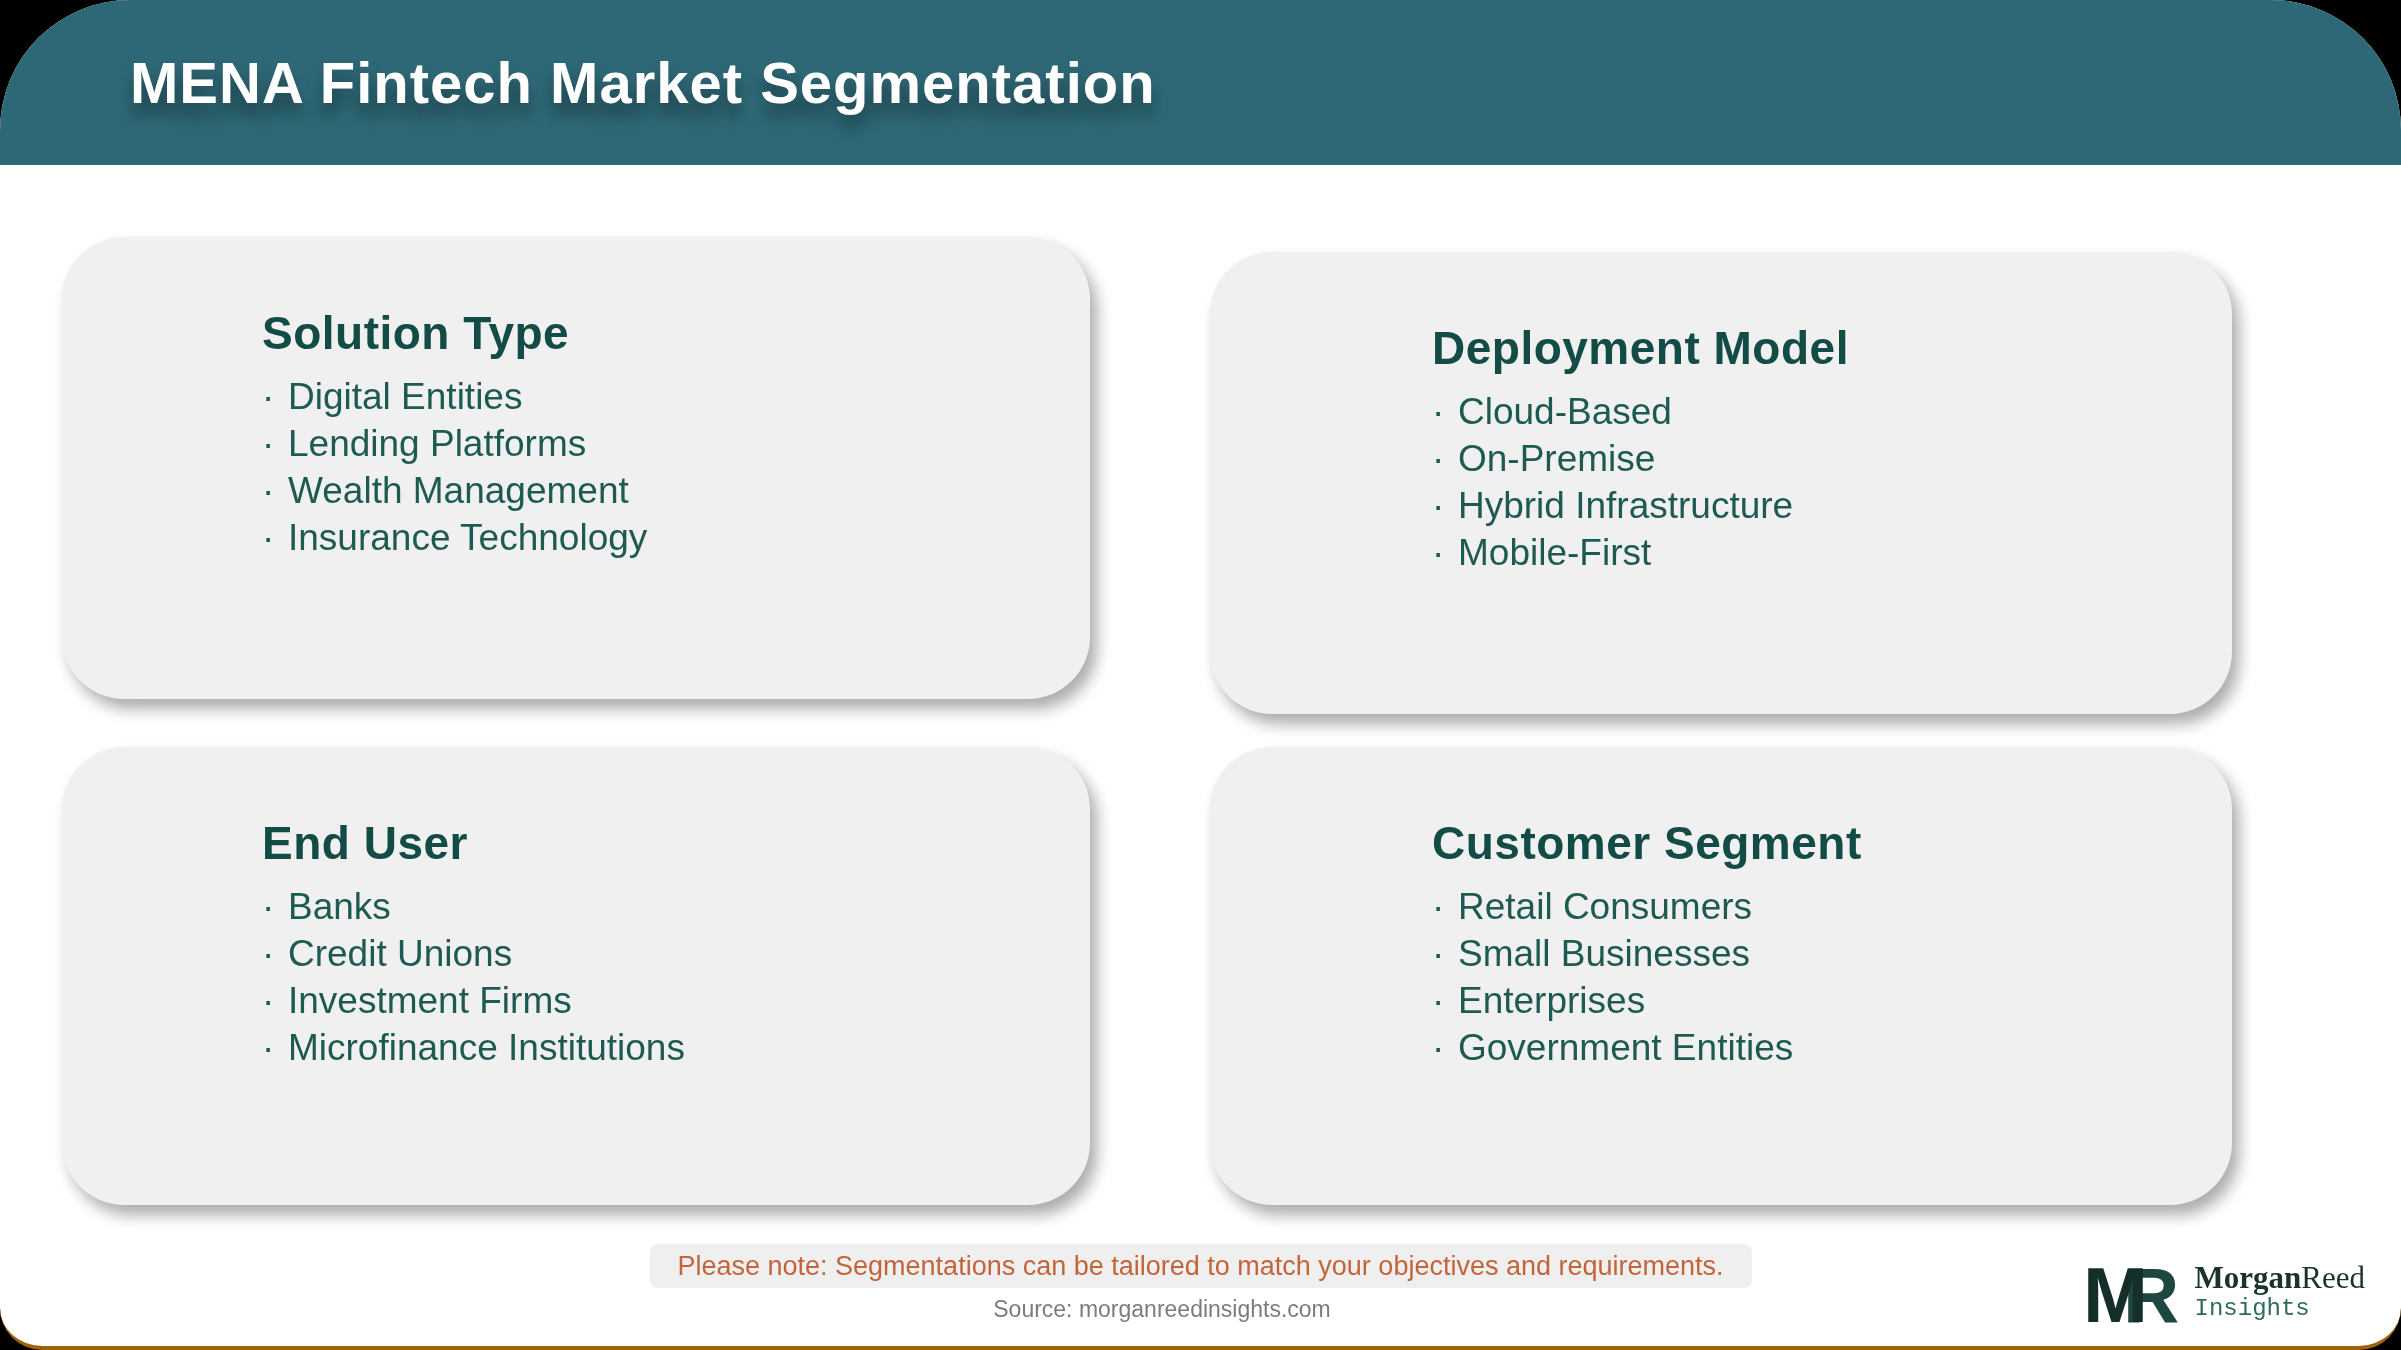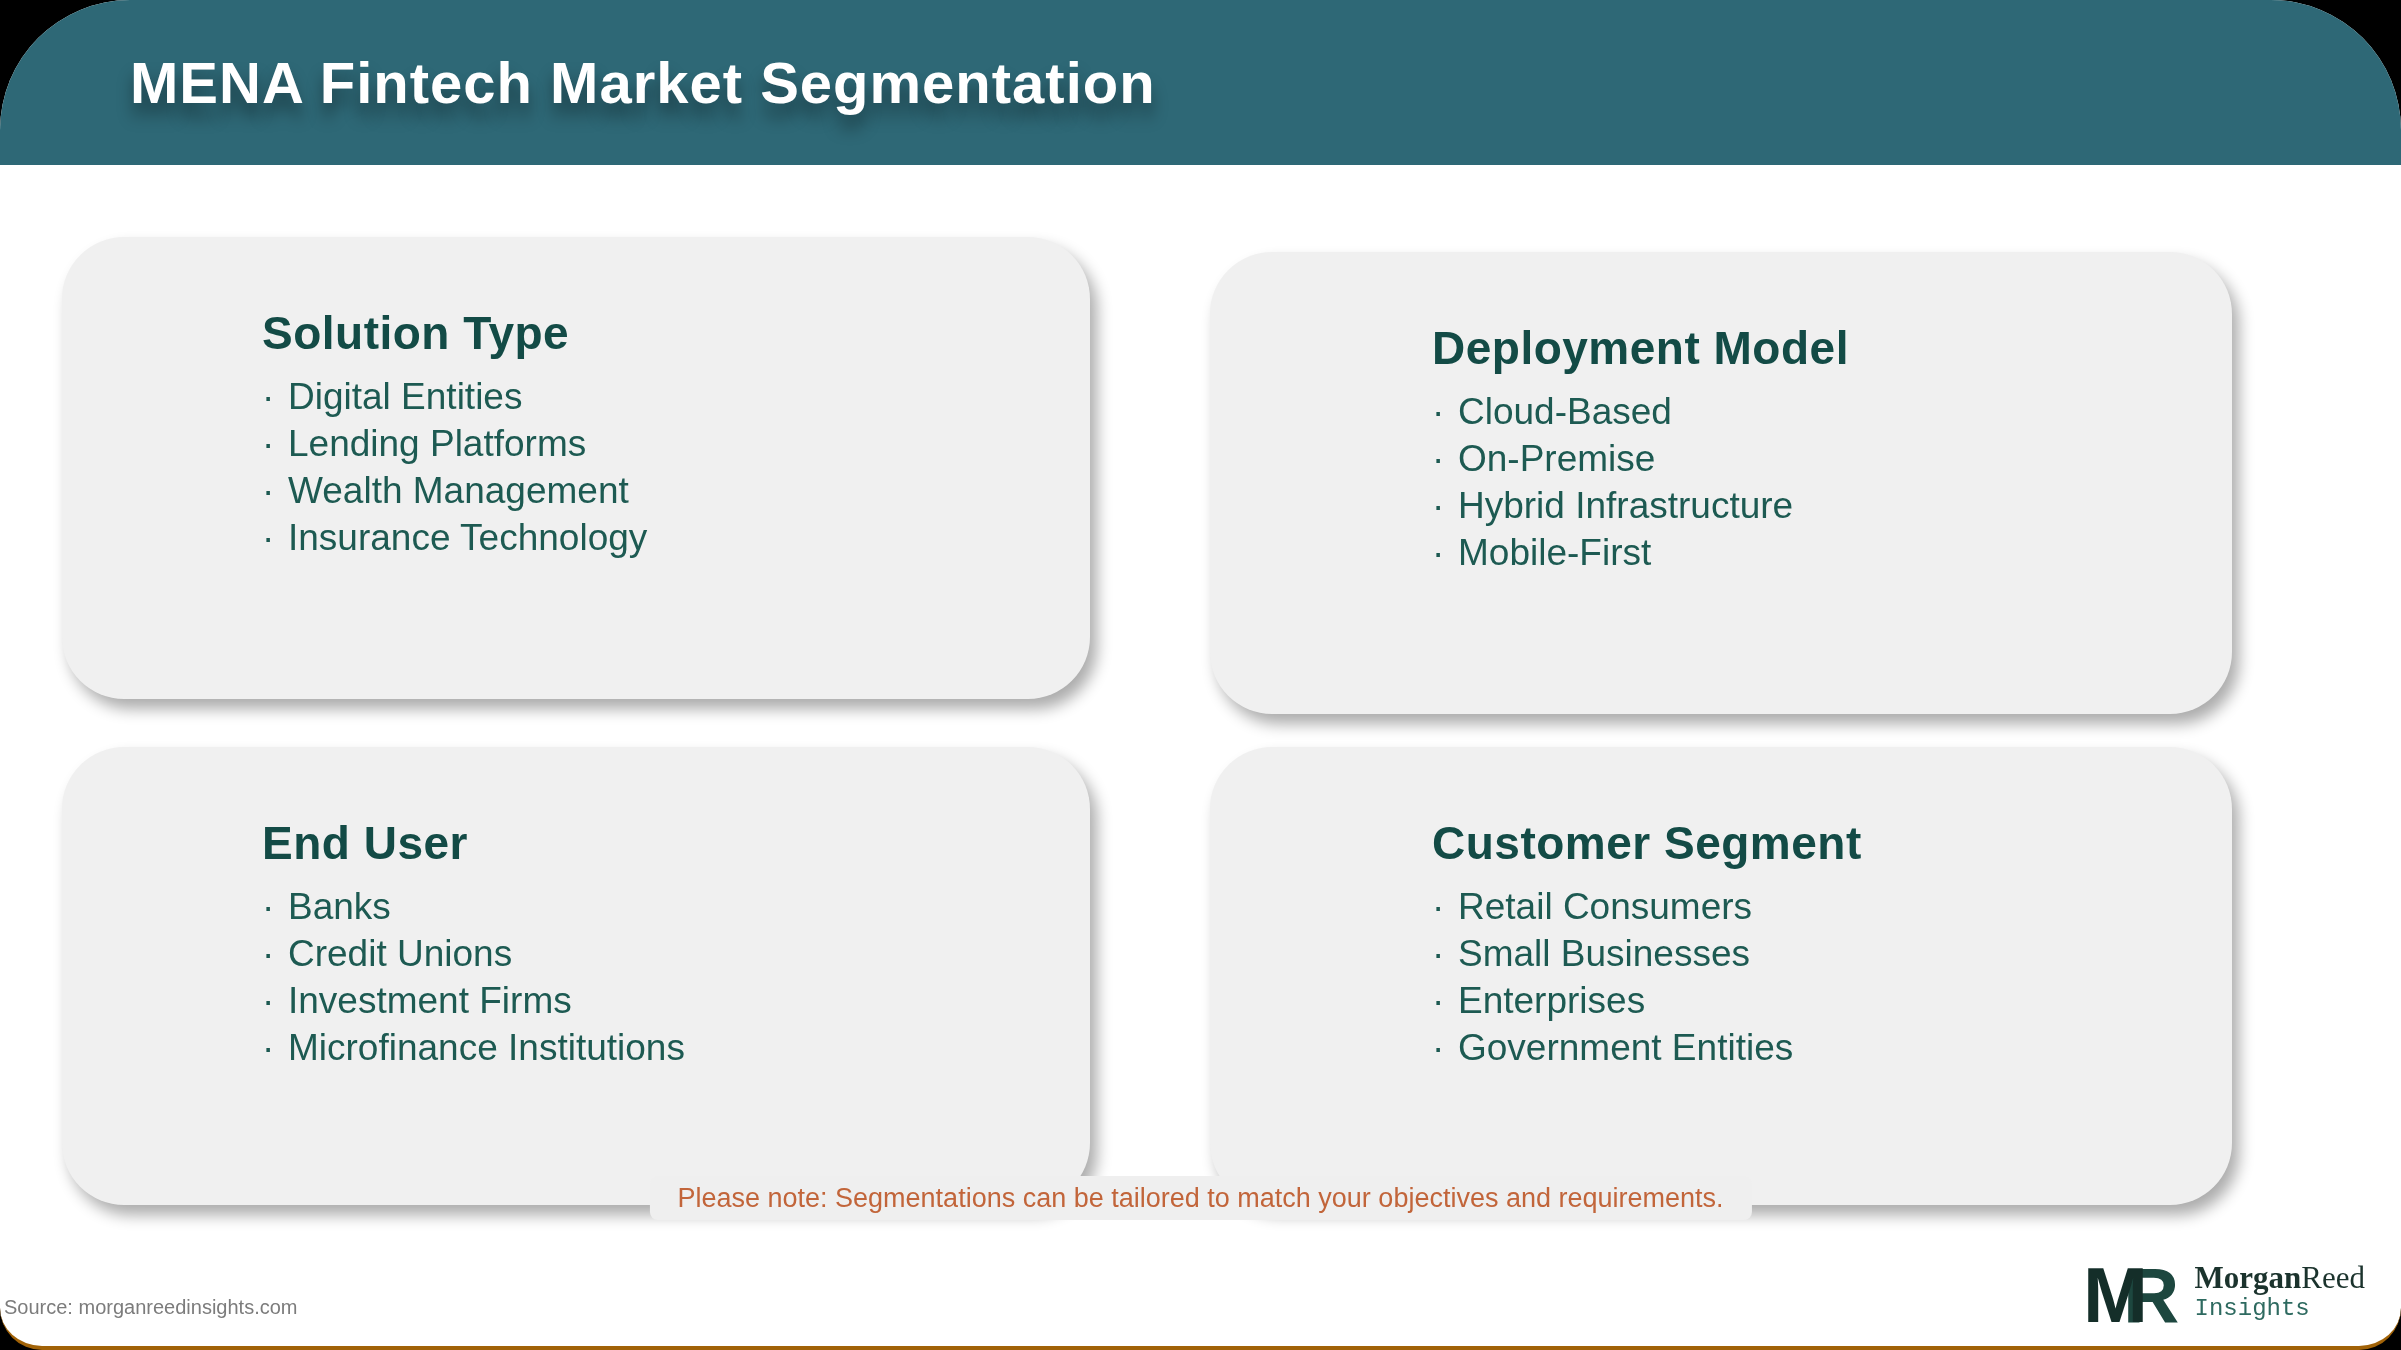--- a/index.html
+++ b/index.html
@@ -15,25 +15,25 @@
   .card{position:absolute;background:#f0f0f0;border-radius:62px;
         box-shadow:7px 10px 15px rgba(0,0,0,0.33);box-sizing:border-box;padding-top:66px;}
   .card.c1{left:62px;top:237px;width:1028px;height:462px;padding-left:200px;}
   .card.c2{left:1210px;top:252px;width:1022px;height:462px;padding-left:222px;}
   .card.c3{left:62px;top:747px;width:1028px;height:458px;padding-left:200px;}
   .card.c4{left:1210px;top:747px;width:1022px;height:458px;padding-left:222px;}
   .card-title{color:#134b46;font-size:46px;font-weight:700;letter-spacing:0.5px;
               line-height:60px;margin-bottom:10px;}
   .item{display:flex;align-items:baseline;color:#1d5a52;font-size:37px;line-height:47px;}
   .dot{width:26px;text-align:left;color:#1d5a52;}
-  .note-badge{position:absolute;left:50%;top:1176px;transform:translateX(-50%);
+  .note-badge{position:absolute;left:50%;top:1244px;transform:translateX(-50%);
               height:44px;line-height:44px;padding:0 28px;background:#efefef;border-radius:8px;
               color:#c2653a;font-size:27px;white-space:nowrap;}
-  .source-line{position:absolute;left:4px;top:1296px;width:2300px;
-               color:#7c7c7c;font-size:20px;}
+  .source-line{position:absolute;left:12px;top:1296px;width:2300px;text-align:center;
+               color:#7c7c7c;font-size:23px;}
   .logo{position:absolute;right:36px;top:1258px;display:flex;align-items:center;gap:12px;}
   .logo-text{font-family:"Liberation Serif",serif;line-height:31px;}
   .logo-name{font-size:31px;color:#1b332d;white-space:nowrap;}
   .logo-name .bold{font-weight:700;}
   .logo-sub{font-size:24px;color:#2e6a60;font-family:Liberation Mono, monospace;}
 </style>
 </head>
 <body>
 
 <div class="stage">

